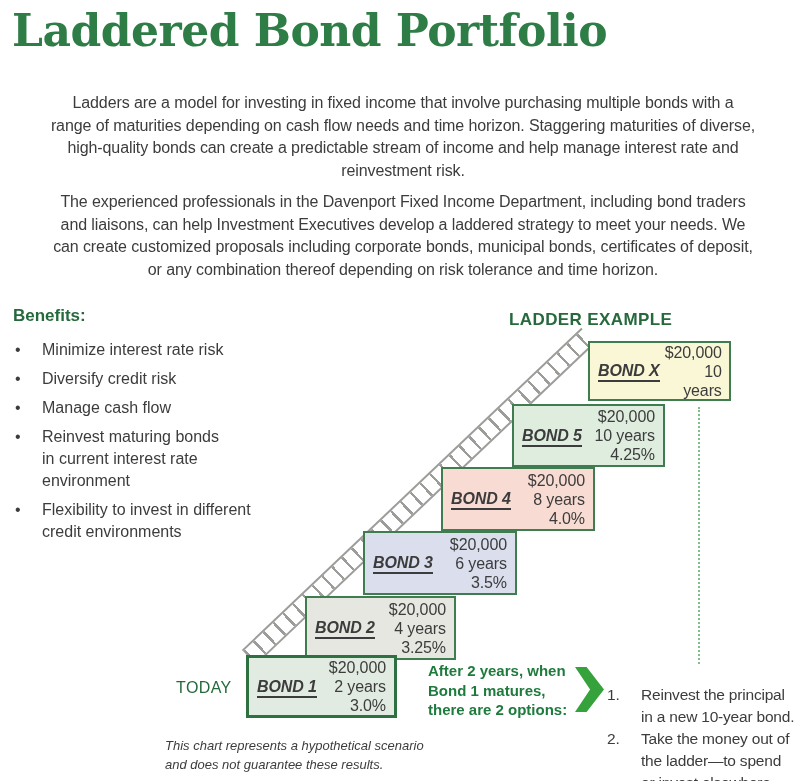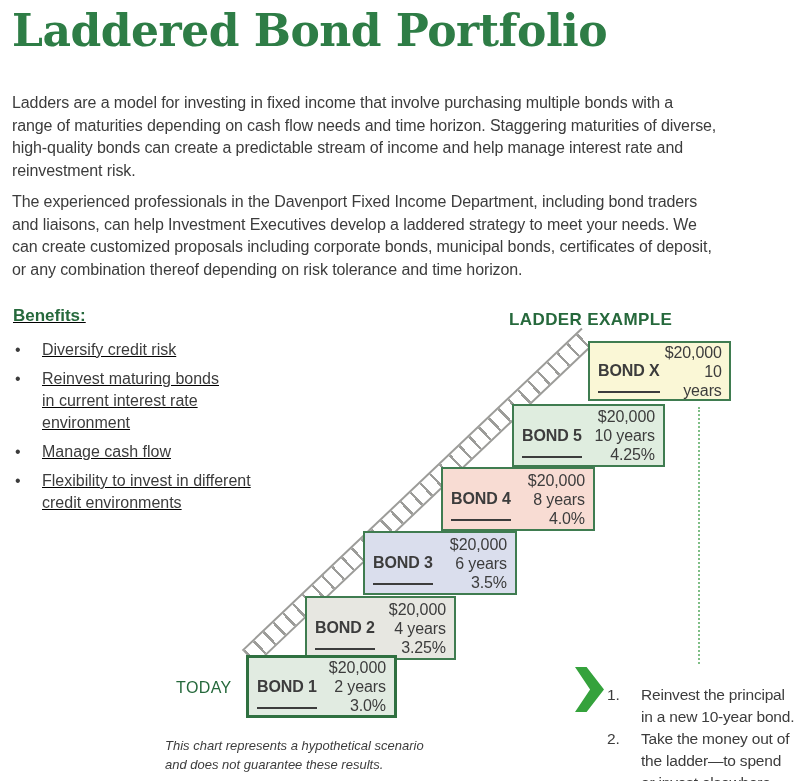--- a/index.html
+++ b/index.html
@@ -9,23 +9,23 @@
     font-family:"Liberation Sans", sans-serif; overflow:hidden;
   }
   .title {
     position:absolute; left:12px; top:6px;
     font-family:"DejaVu Serif", serif; font-weight:700;
     font-size:44px; line-height:1.15; color:#2E7D46; letter-spacing:-0.5px;
   }
   .intro { position:absolute; left:12px; top:92px; width:782px; }
   .intro p {
     font-size:16px; line-height:22.5px; color:#3C3C3C;
-    white-space:pre-line; margin:0 0 9px 0; letter-spacing:-0.1px;
-  }
-  .benefits { position:absolute; left:13px; top:306px; width:330px;text-decoration:underline; }
+    white-space:pre-line; margin:0 0 9px 0; letter-spacing:-0.1px;text-align:center;
+  }
+  .benefits { position:absolute; left:13px; top:306px; width:330px; }
   .benefits-heading { font-size:17px; font-weight:700; color:#26693C; margin-bottom:13px; }
   .benefits ul { list-style:none; }
   .benefits li {
     position:relative; padding-left:29px; margin-bottom:7px;
     font-size:16px; line-height:22px; color:#3C3C3C; white-space:pre-line;
   }
   .benefits li::before { content:"\2022"; position:absolute; left:2px; top:0; color:#3C3C3C; }
 
   .ladder-heading {
     position:absolute; left:509px; top:310px;
@@ -40,21 +40,21 @@
     transform-origin:0 50%; transform:rotate(-43.5deg);
     border-top:2.5px solid #9C9C99; border-bottom:2.5px solid #9C9C99;
     background:repeating-linear-gradient(90deg, #9C9C99 0 2.5px, transparent 2.5px 13.5px);
     z-index:1;
   }
   .bond {
     position:absolute; border:2px solid #3F7C50; display:flex; align-items:center;
     z-index:2; font-size:16px; color:#3C3C3C; letter-spacing:-0.1px;
   }
   .bond .label { font-weight:700; padding-left:8px; white-space:nowrap; }
-  .bond .label span { border-bottom:2.5px solid #3C3C3C; padding-bottom:12px; }
+  .bond .label span { border-bottom:2.5px solid #3C3C3C; padding-bottom:1px;font-style:italic; }
   .bond .values { flex:1; text-align:right; line-height:19px; padding:0 8px 0 5px; }
   #bond-x { left:588px; top:341px; width:143px; height:60px; background:#FAF7D6; }
   #bond-5 { left:512px; top:404px; width:153px; height:63px; background:#DFEDDF; }
   #bond-4 { left:441px; top:467px; width:154px; height:64px; background:#F8DCD3; }
   #bond-3 { left:363px; top:531px; width:154px; height:64px; background:#DADEED; }
   #bond-2 { left:305px; top:596px; width:151px; height:64px; background:#E7E7E1; }
   #bond-1 { left:246px; top:655px; width:151px; height:63px; background:#E1EBE1;
             border:3px solid #2F7040; }
   .today {
     position:absolute; left:176px; top:679px;
@@ -97,25 +97,26 @@
 reinvestment risk.</p>
     <p>The experienced professionals in the Davenport Fixed Income Department, including bond traders
 and liaisons, can help Investment Executives develop a laddered strategy to meet your needs. We
 can create customized proposals including corporate bonds, municipal bonds, certificates of deposit,
 or any combination thereof depending on risk tolerance and time horizon.</p>
   </div>
 
   <div class="benefits">
     <div class="benefits-heading">Benefits:</div>
     <ul>
+      <li>Minimize interest rate risk</li>
       <li>Diversify credit risk</li>
+      <li>Manage cash flow</li>
       <li>Reinvest maturing bonds
 in current interest rate
 environment</li>
-      <li>Manage cash flow</li>
       <li>Flexibility to invest in different
 credit environments</li>
     </ul>
   </div>
 
   <div class="ladder-heading">LADDER EXAMPLE</div>
 
   <div class="dotline"></div>
   <div class="ladder"></div>
 
@@ -167,20 +168,23 @@
     <div class="label"><span>BOND 1</span></div>
     <div class="values">
       <div>$20,000</div>
       <div>2 years</div>
       <div>3.0%</div>
     </div>
   </div>
 
   <div class="today">TODAY</div>
 
+  <div class="callout">After 2 years, when
+Bond 1 matures,
+there are 2 options:</div>
 
   <div class="chevron"></div>
 
   <div class="options">
     <div class="option">
       <div class="num">1.</div>
       <div class="txt">Reinvest the principal
 in a new 10-year bond.</div>
     </div>
     <div class="option">

